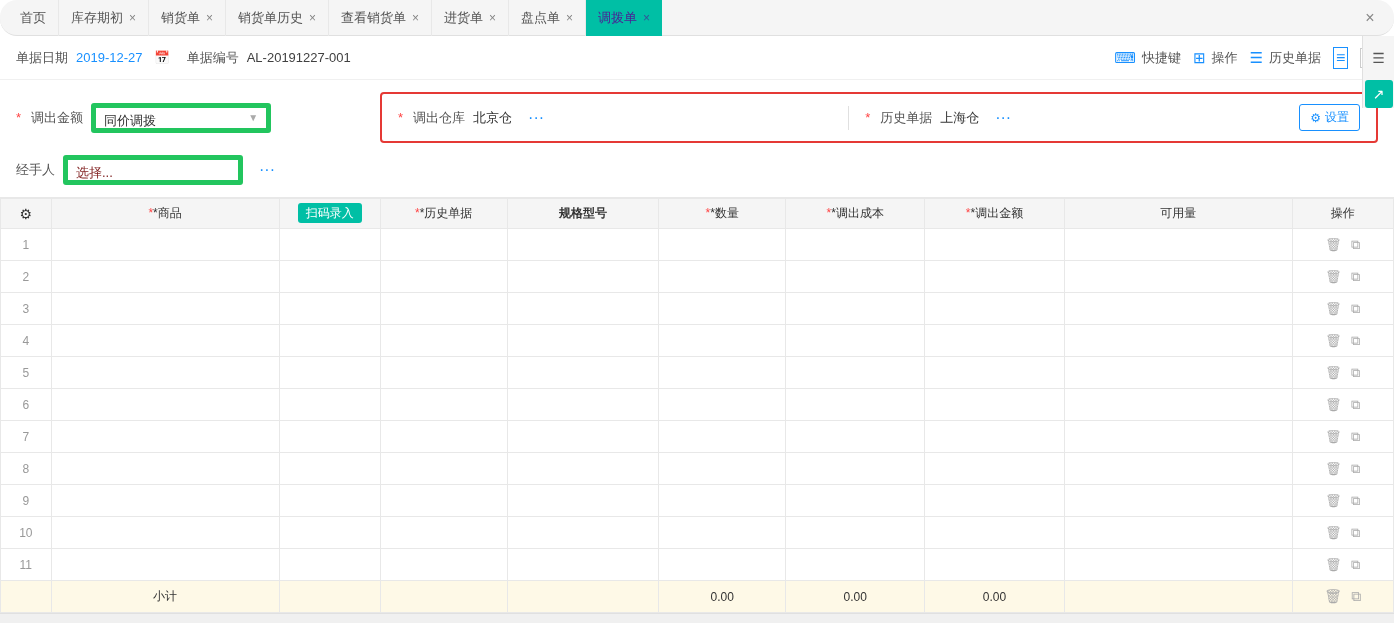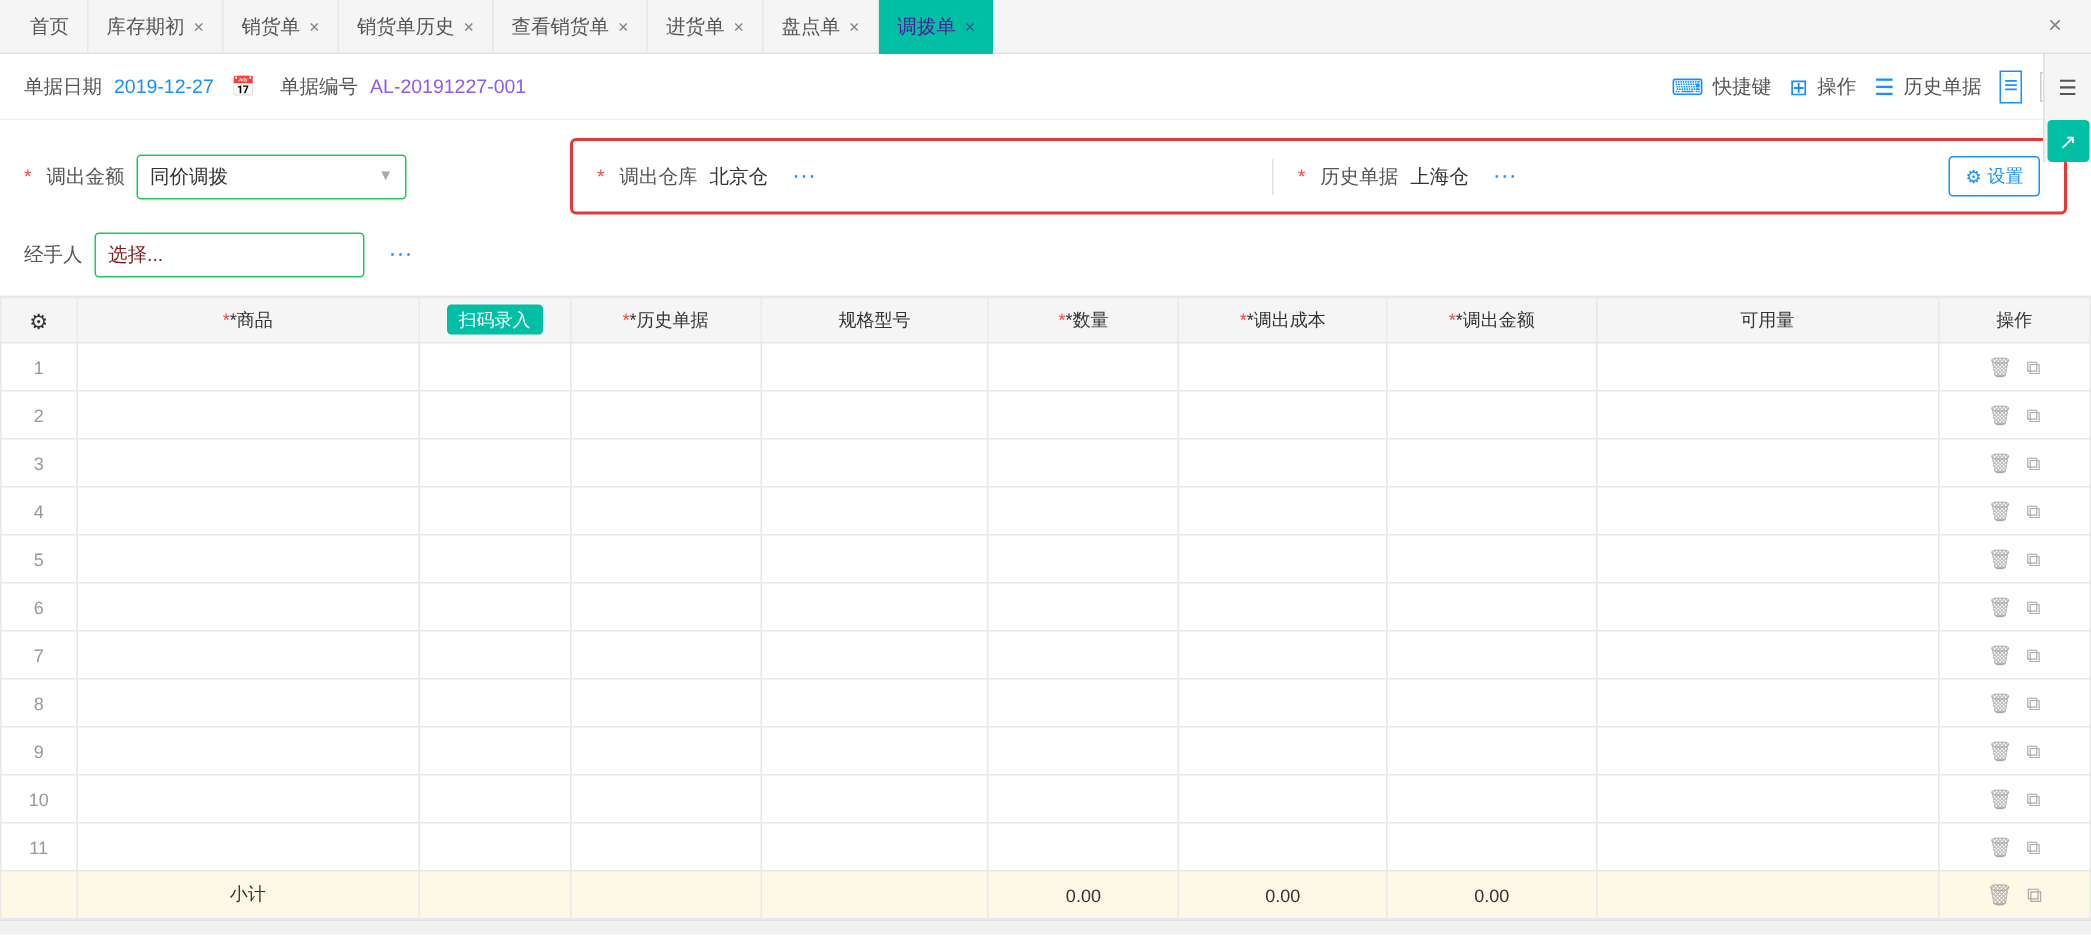--- a/index.html
+++ b/index.html
@@ -5,20 +5,21 @@
     * { box-sizing: border-box; margin: 0; padding: 0; }
     body { font-family: "Microsoft YaHei", "PingFang SC", Arial, sans-serif; font-size: 13px; background: #fff; color: #333; overflow: hidden; }
 
     
     .tab-bar {
       display: flex; align-items: center;
       border-bottom: 1px solid #e0e0e0;
       background: #f5f5f5;
       padding: 0 8px;
       height: 36px;
+      border-radius: 17px;
     }
     .tab-item {
       display: flex; align-items: center;
       padding: 0 12px;
       height: 36px;
       cursor: pointer;
       font-size: 13px;
       color: #555;
       border-right: 1px solid #e8e8e8;
       white-space: nowrap;
@@ -63,30 +64,30 @@
       display: flex; flex-direction: column; gap: 12px;
     }
     .form-row {
       display: flex; align-items: center; gap: 24px;
     }
     .form-field {
       display: flex; align-items: center; gap: 8px;
     }
     .field-label { color: #555; white-space: nowrap; }
     .required-star { color: #f44; margin-right: 2px; }
-    .field-value { color: #8b5cf6; }
+    .field-value { color: #404040; }
     .field-input {
-      border: 1px solid #22c55e;
+      border: 5px solid #22c55e;
       border-radius: 3px;
       padding: 4px 8px;
       min-width: 140px;
       height: 30px;
       background: #fff;
       cursor: pointer;
-      display: flex; align-items: center; justify-content: space-between;
+      display: flex; justify-content: space-between;
     }
     .field-input .placeholder { color: #7f1d1d; }
     .field-dots { color: #1890ff; cursor: pointer; font-size: 16px; margin-left: 8px; }
 
     
     .highlight-box {
       border: 2px solid #e53935;
       border-radius: 4px;
       padding: 10px 16px;
       display: flex; align-items: center; gap: 0;
@@ -152,21 +153,21 @@
       color: #333;
     }
     .subtotal-row td { background: #fef9e7; font-size: 12px; }
     .row-num { color: #999; }
     .op-icon { cursor: pointer; color: #aaa; font-size: 14px; margin: 0 3px; }
 
     
     .col-index { width: 40px; }
     .col-goods { width: 180px; }
     .col-unit { width: 100px; }
-    .col-spec { width: 120px; }
+    .col-spec { width: 120px; font-weight: bold; }
     .col-qty { width: 100px; }
     .col-cost { width: 110px; }
     .col-amount { width: 110px; }
     .col-avail { width: 180px; }
     .col-op { width: 80px; }
 
     
     .right-sidebar {
       position: fixed;
       right: 0;

